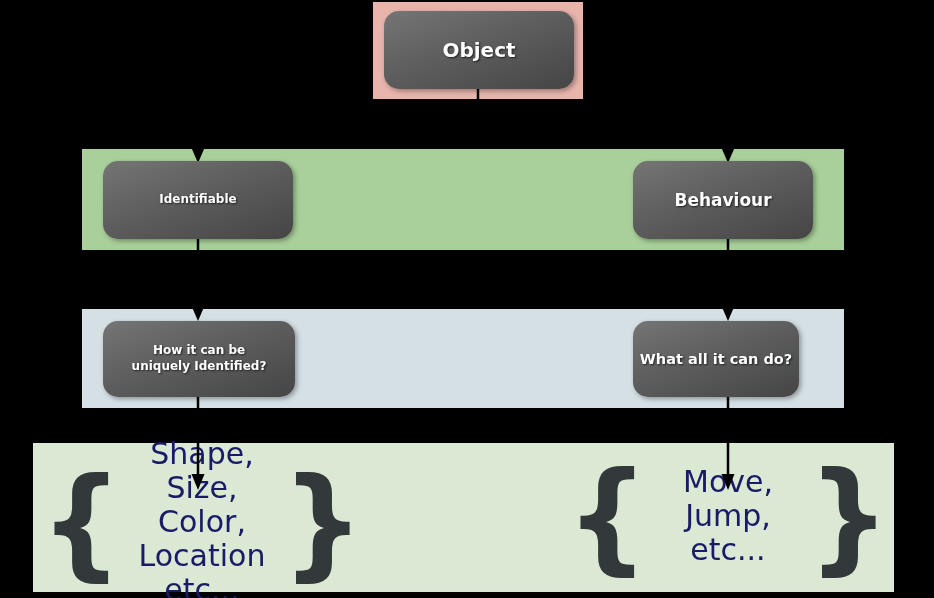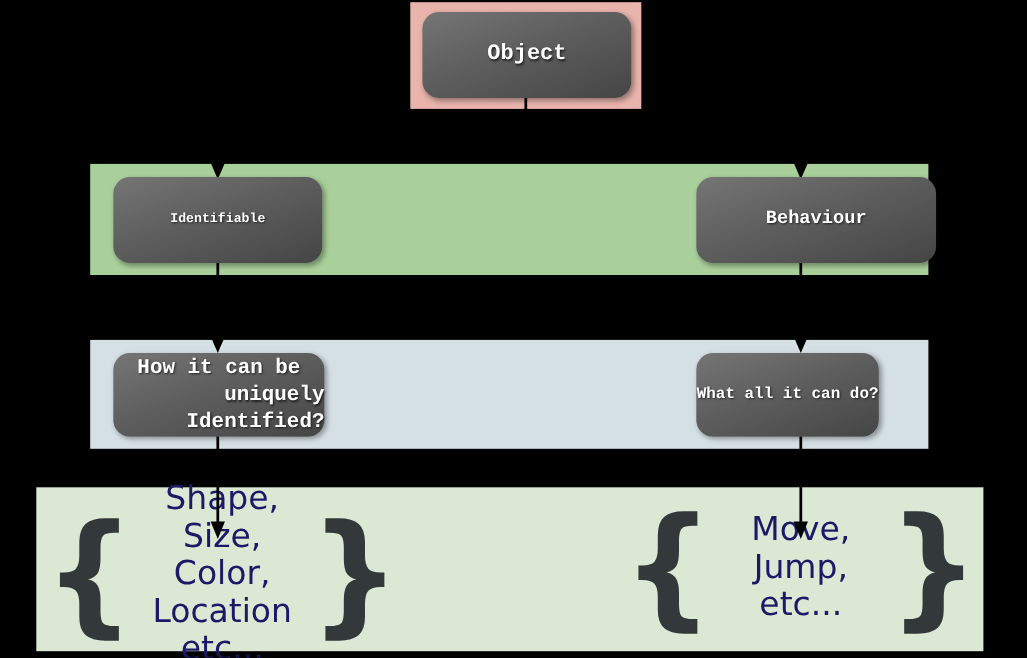--- a/index.html
+++ b/index.html
@@ -10,32 +10,31 @@
   }
   .band { position:absolute; z-index:1; }
   .root-panel { left:373px; top:2px;   width:210px; height:97px;  background:var(--root_panel, #e8b4ac); }
   .band-l2    { left:82px;  top:149px; width:762px; height:101px; background:var(--level2_band, #a9d09a); }
   .band-l3    { left:82px;  top:309px; width:762px; height:99px;  background:var(--level3_band, #d5e0e5); }
   .band-l4    { left:33px;  top:443px; width:861px; height:149px; background:var(--level4_band, #dae8d4); }
 
   .node {
     position:absolute; z-index:4;
     display:flex; flex-direction:column; align-items:center; justify-content:center;
-    text-align:right; color:var(--node_text, #ffffff); font-weight:bold;
+    text-align:left; color:var(--node_text, #ffffff); font-weight:bold;
     border-radius:15px;
     background:linear-gradient(160deg, #757575 0%, #5e5e5e 45%, #454545 100%);
     box-shadow:2px 2px 5px rgba(0,0,0,0.35);
     text-shadow:1px 1px 2px rgba(0,0,0,0.65);
     line-height:1.3;
-    font-family:Liberation Mono, monospace;
   }
   .node-object       { left:384px; top:11px;  width:190px; height:78px; font-size:20px; }
   .node-identifiable { left:103px; top:161px; width:190px; height:78px; font-size:12px; }
-  .node-behaviour    { left:633px; top:161px; width:218px; height:78px; font-size:17px; }
-  .node-how          { left:103px; top:321px; width:192px; height:76px; font-size:19px; }
+  .node-behaviour    { left:633px; top:161px; width:180px; height:78px; font-size:17px; }
+  .node-how          { left:103px; top:321px; width:192px; height:76px; font-size:12px; }
   .node-what         { left:633px; top:321px; width:166px; height:76px; font-size:14.5px; }
 
   .connectors { position:absolute; left:0; top:0; z-index:3; pointer-events:none; }
   .connectors path    { stroke:var(--connector, #000000); stroke-width:2.5; fill:none; }
   .connectors polygon { fill:var(--connector, #000000); }
 
   .example {
     position:absolute; z-index:2;
     display:flex; align-items:center; justify-content:space-between;
     color:var(--example_text, #1b1a67);

